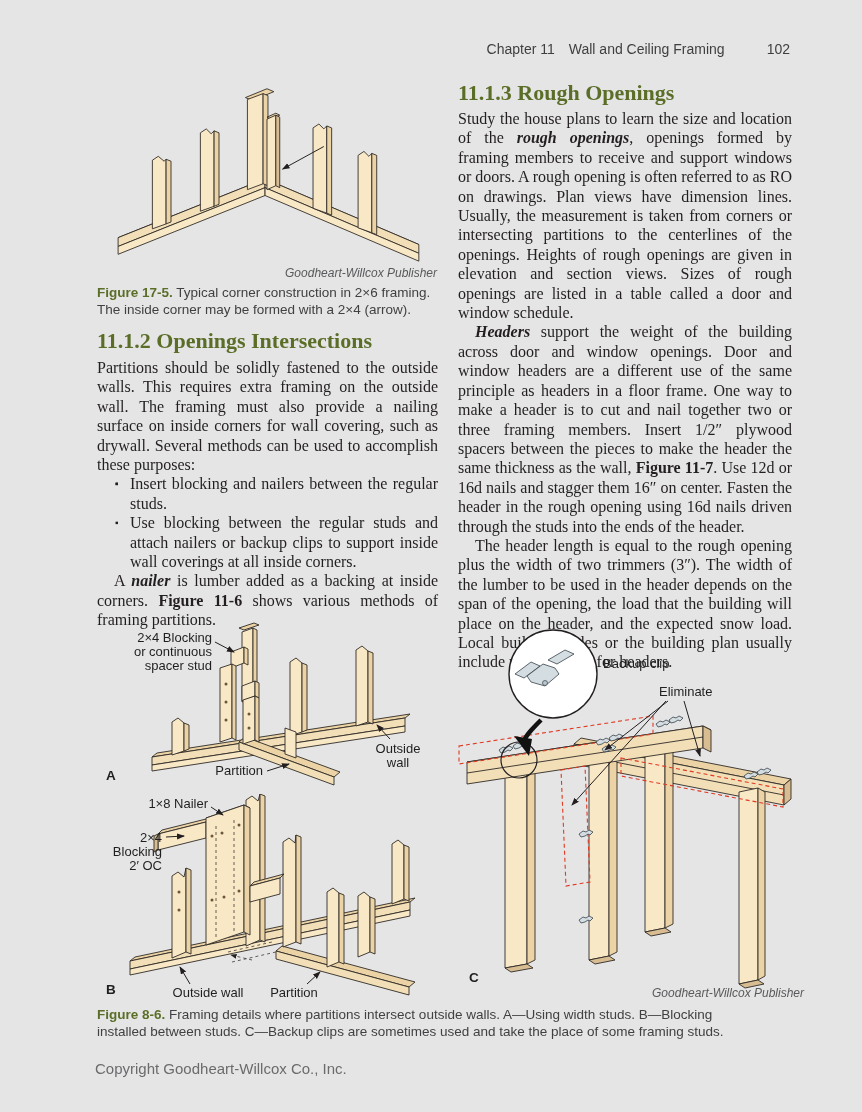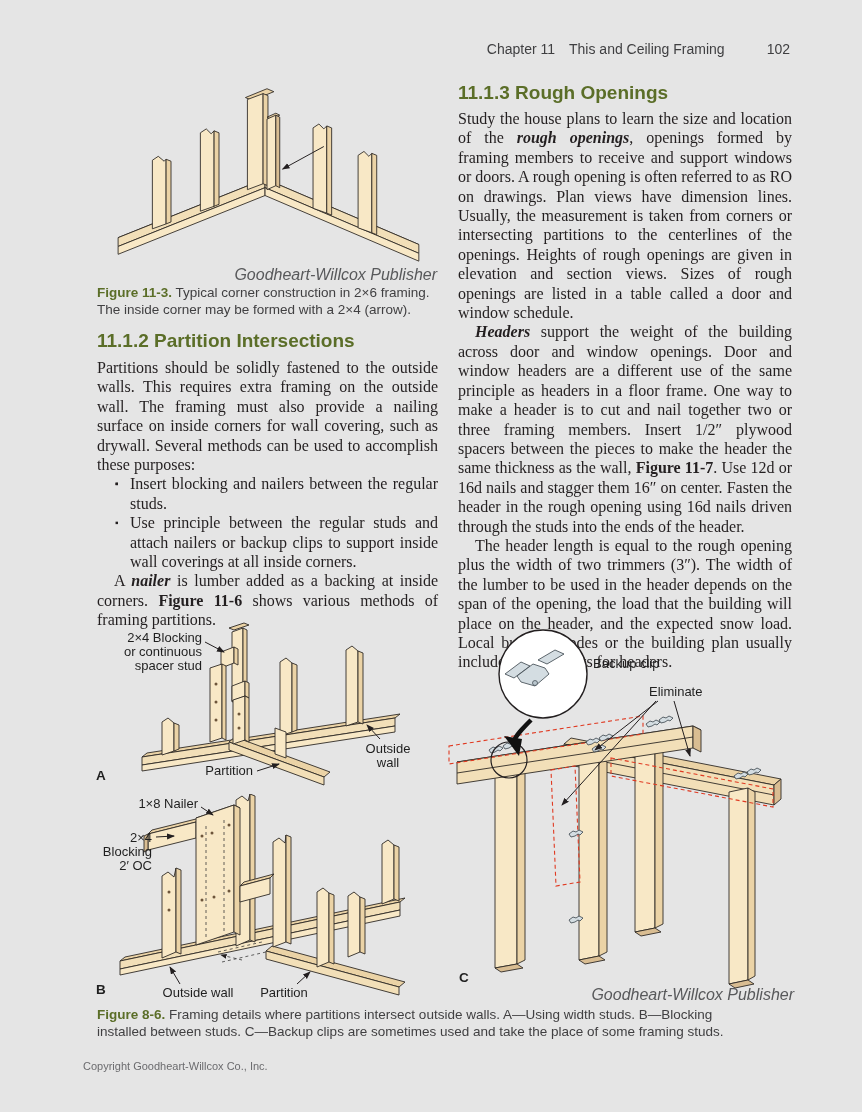--- a/index.html
+++ b/index.html
@@ -4,66 +4,66 @@
 <style>
   html,body{margin:0;padding:0;background:#ffffff;}
   .page{position:relative;width:862px;height:1112px;background:#e5e5e5;overflow:hidden;
         font-family:"Liberation Serif",serif;color:#231f20;}
   .runhead{position:absolute;top:41px;right:72px;font-family:"Liberation Sans",sans-serif;
            font-size:14px;color:#3f3f41;display:flex;}
   .runhead .gap1{width:14px;} .runhead .gap2{width:42px;}
   .col{position:absolute;font-size:16px;line-height:19.4px;text-align:justify;}
   .leftcol{left:97px;width:341px;}
   .rightcol{left:458px;top:82px;width:334px;}
-  h2.sect{font-family:Liberation Sans, sans-serif;font-weight:bold;font-size:19px;
+  h2.sect{font-family:Liberation Serif, serif;font-weight:bold;font-size:22px;
           color:#5b6e28;margin:0 0 5px 0;line-height:22px;text-align:left;}
   p.body{margin:0;}
   p.indent{text-indent:17px;}
   ul.sq{margin:0;padding:0 0 0 18px;list-style:none;}
   ul.sq li{position:relative;padding-left:15px;margin:0;}
   ul.sq li .bullet{position:absolute;left:0;top:0;font-size:10px;line-height:19.4px;}
-  .credit{font-family:"Liberation Sans",sans-serif;font-style:italic;font-size:16px;
+  .credit{font-family:"Liberation Sans",sans-serif;font-style:italic;font-size:12px;
           color:#58595b;text-align:right;}
   .cap{font-family:"Liberation Sans",sans-serif;font-size:13.5px;line-height:17px;
        color:#414042;text-align:left;}
   .cap .caplab{font-weight:bold;color:#5b6e28;}
   .fig5{position:absolute;left:97px;top:76px;width:340px;height:192px;}
   .fig5credit{position:absolute;left:97px;top:266px;width:340px;}
   .fig5cap{position:absolute;left:97px;top:284px;width:342px;}
   .h1112{position:absolute;left:97px;top:330px;width:342px;}
   .leftbody{top:358px;}
-  .fig6{position:absolute;left:90px;top:622px;width:712px;height:385px;}
+  .fig6{position:absolute;left:100px;top:622px;width:712px;height:385px;}
   .fig6 svg{position:absolute;}
   .svgA{left:0;top:0;}
   .svgB{left:0;top:172px;}
   .svgC{left:353px;top:0;}
   .fig6credit{position:absolute;right:8px;top:364px;width:220px;}
   .fig6cap{position:absolute;left:97px;top:1006px;width:668px;}
-  .copyright{position:absolute;left:83px;top:1060px;font-family:"Liberation Sans",sans-serif;
-             font-size:11px;color:#6b6b6e;}
+  .copyright{position:absolute;left:95px;top:1060px;font-family:"Liberation Sans",sans-serif;
+             font-size:15px;color:#6b6b6e;}
   
   .ol{stroke:#2f2a26;stroke-width:0.9;stroke-linejoin:round;}
   .wl{fill:#f8e8c6;} .wm{fill:#ebd3a6;} .wd{fill:#d9bd92;} .wx{fill:#f2dfb8;}
   .nail{fill:#6d553a;stroke:none;}
   .figlabel{font-family:"Liberation Sans",sans-serif;font-size:13px;fill:#1f1f1f;}
   .figletter{font-family:"Liberation Sans",sans-serif;font-size:13.5px;font-weight:bold;fill:#1f1f1f;}
   .thin{stroke:#231f20;stroke-width:1;fill:none;}
   .reddash{stroke:#e03a22;stroke-width:1.1;fill:none;stroke-dasharray:4 3;}
   .blkdash{stroke:#3a3a3a;stroke-width:0.8;fill:none;stroke-dasharray:3 3;}
   .clipg{fill:#d4dde2;stroke:#39424a;stroke-width:0.8;stroke-linejoin:round;}
 </style>
 </head>
 <body>
 
 <div class="page">
 
   <div class="runhead">
     <span>Chapter 11</span>
     <span class="gap1"></span>
-    <span>This and Ceiling Framing</span>
+    <span>Wall and Ceiling Framing</span>
     <span class="gap2"></span>
     <span>102</span>
   </div>
 
   <svg class="fig5" viewBox="0 0 340 196">
     <defs>
       <marker id="ah5" markerWidth="9" markerHeight="8" refX="7" refY="3" orient="auto">
         <path d="M0,0 L8,3 L0,6 Z" fill="#231f20"></path>
       </marker>
     </defs>
@@ -89,30 +89,30 @@
     <polygon class="wl ol" points="150,24 166,18 166,110 150,116"></polygon>
     <polygon class="wm ol" points="166,18 171,20 171,112 166,110"></polygon>
     <polygon class="wm ol" points="170,42 179,38 183,40 174,44"></polygon>
     <polygon class="wl ol" points="170,44 179,40 179,112 170,116"></polygon>
     <polygon class="wd ol" points="179,40 183,42 183,114 179,112"></polygon>
 
     <line class="thin" x1="228" y1="72" x2="186" y2="95" marker-end="url(#ah5)"></line>
   </svg>
   <div class="credit fig5credit">Goodheart-Willcox Publisher</div>
   <div class="cap fig5cap">
-    <span class="caplab">Figure 11-3.</span><span> Typical corner construction in 2×6 framing. The inside corner may be formed with a 2×4 (arrow).</span>
-  </div>
-
-  <h2 class="sect h1112">11.1.2 Partition Intersections</h2>
+    <span class="caplab">Figure 17-5.</span><span> Typical corner construction in 2×6 framing. The inside corner may be formed with a 2×4 (arrow).</span>
+  </div>
+
+  <h2 class="sect h1112">11.1.2 Openings Intersections</h2>
   <div class="col leftcol leftbody">
     <p class="body">Partitions should be solidly fastened to the outside walls. This requires extra framing on the outside wall. The framing must also provide a nailing surface on inside corners for wall covering, such as drywall. Several methods can be used to accomplish these purposes:</p>
     <ul class="sq">
       <li><span class="bullet">▪</span></li>
       <li><span class="bullet">▪</span><span>Insert blocking and nailers between the regular studs.</span></li>
-      <li><span class="bullet">▪</span><span>Use principle between the regular studs and attach nailers or backup clips to support inside wall coverings at all inside corners.</span></li>
+      <li><span class="bullet">▪</span><span>Use blocking between the regular studs and attach nailers or backup clips to support inside wall coverings at all inside corners.</span></li>
     </ul>
     <p class="body indent"><span>A </span><span style="font-weight: bold; font-style: italic; margin-top: 36px;">nailer</span><span> is lumber added as a backing at inside corners. </span><span style="font-weight: bold;">Figure 11-6</span><span> shows various methods of framing partitions.</span></p>
   </div>
 
   <div class="col rightcol">
     <h2 class="sect">11.1.3 Rough Openings</h2>
     <p class="body"><span>Study the house plans to learn the size and location of the </span><span style="font-weight: bold; font-style: italic;">rough openings</span><span>, openings formed by framing members to receive and support windows or doors. A rough opening is often referred to as RO on drawings. Plan views have dimension lines. Usually, the measurement is taken from corners or intersecting partitions to the centerlines of the openings. Heights of rough openings are given in elevation and section views. Sizes of rough openings are listed in a table called a door and window schedule.</span></p>
     <p class="body indent"><span style="font-weight: bold; font-style: italic;">Headers</span><span> support the weight of the building across door and window openings. Door and window headers are a different use of the same principle as headers in a floor frame. One way to make a header is to cut and nail together two or three framing members. Insert 1/2″ plywood spacers between the pieces to make the header the same thickness as the wall, </span><span style="font-weight: bold;">Figure 11-7</span><span>. Use 12d or 16d nails and stagger them 16″ on center. Fasten the header in the rough opening using 16d nails driven through the studs into the ends of the header.</span></p>
     <p class="body indent">The header length is equal to the rough opening plus the width of two trimmers (3″). The width of the lumber to be used in the header depends on the span of the opening, the load that the building will place on the header, and the expected snow load. Local building codes or the building plan usually include requirements for headers.</p>
   </div>

